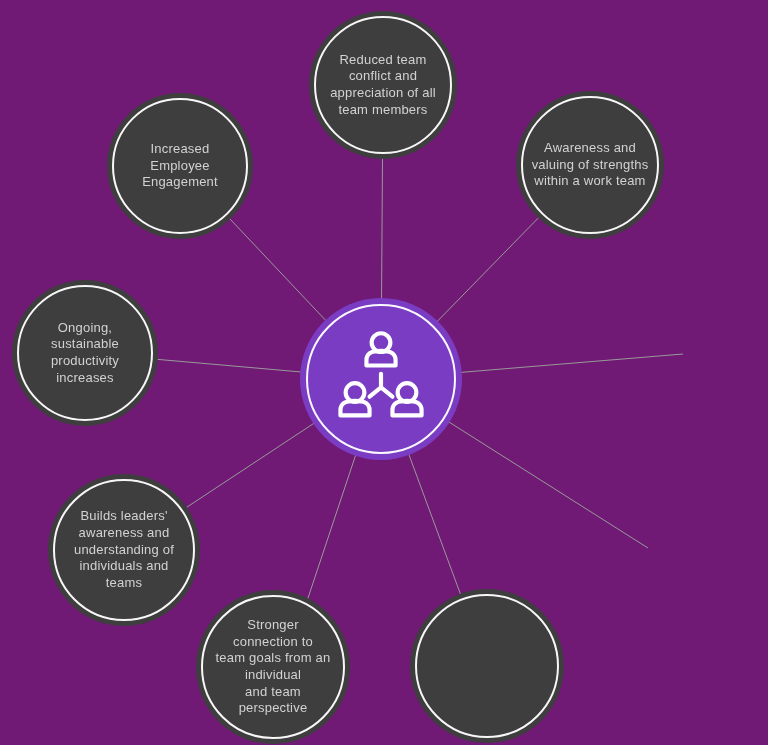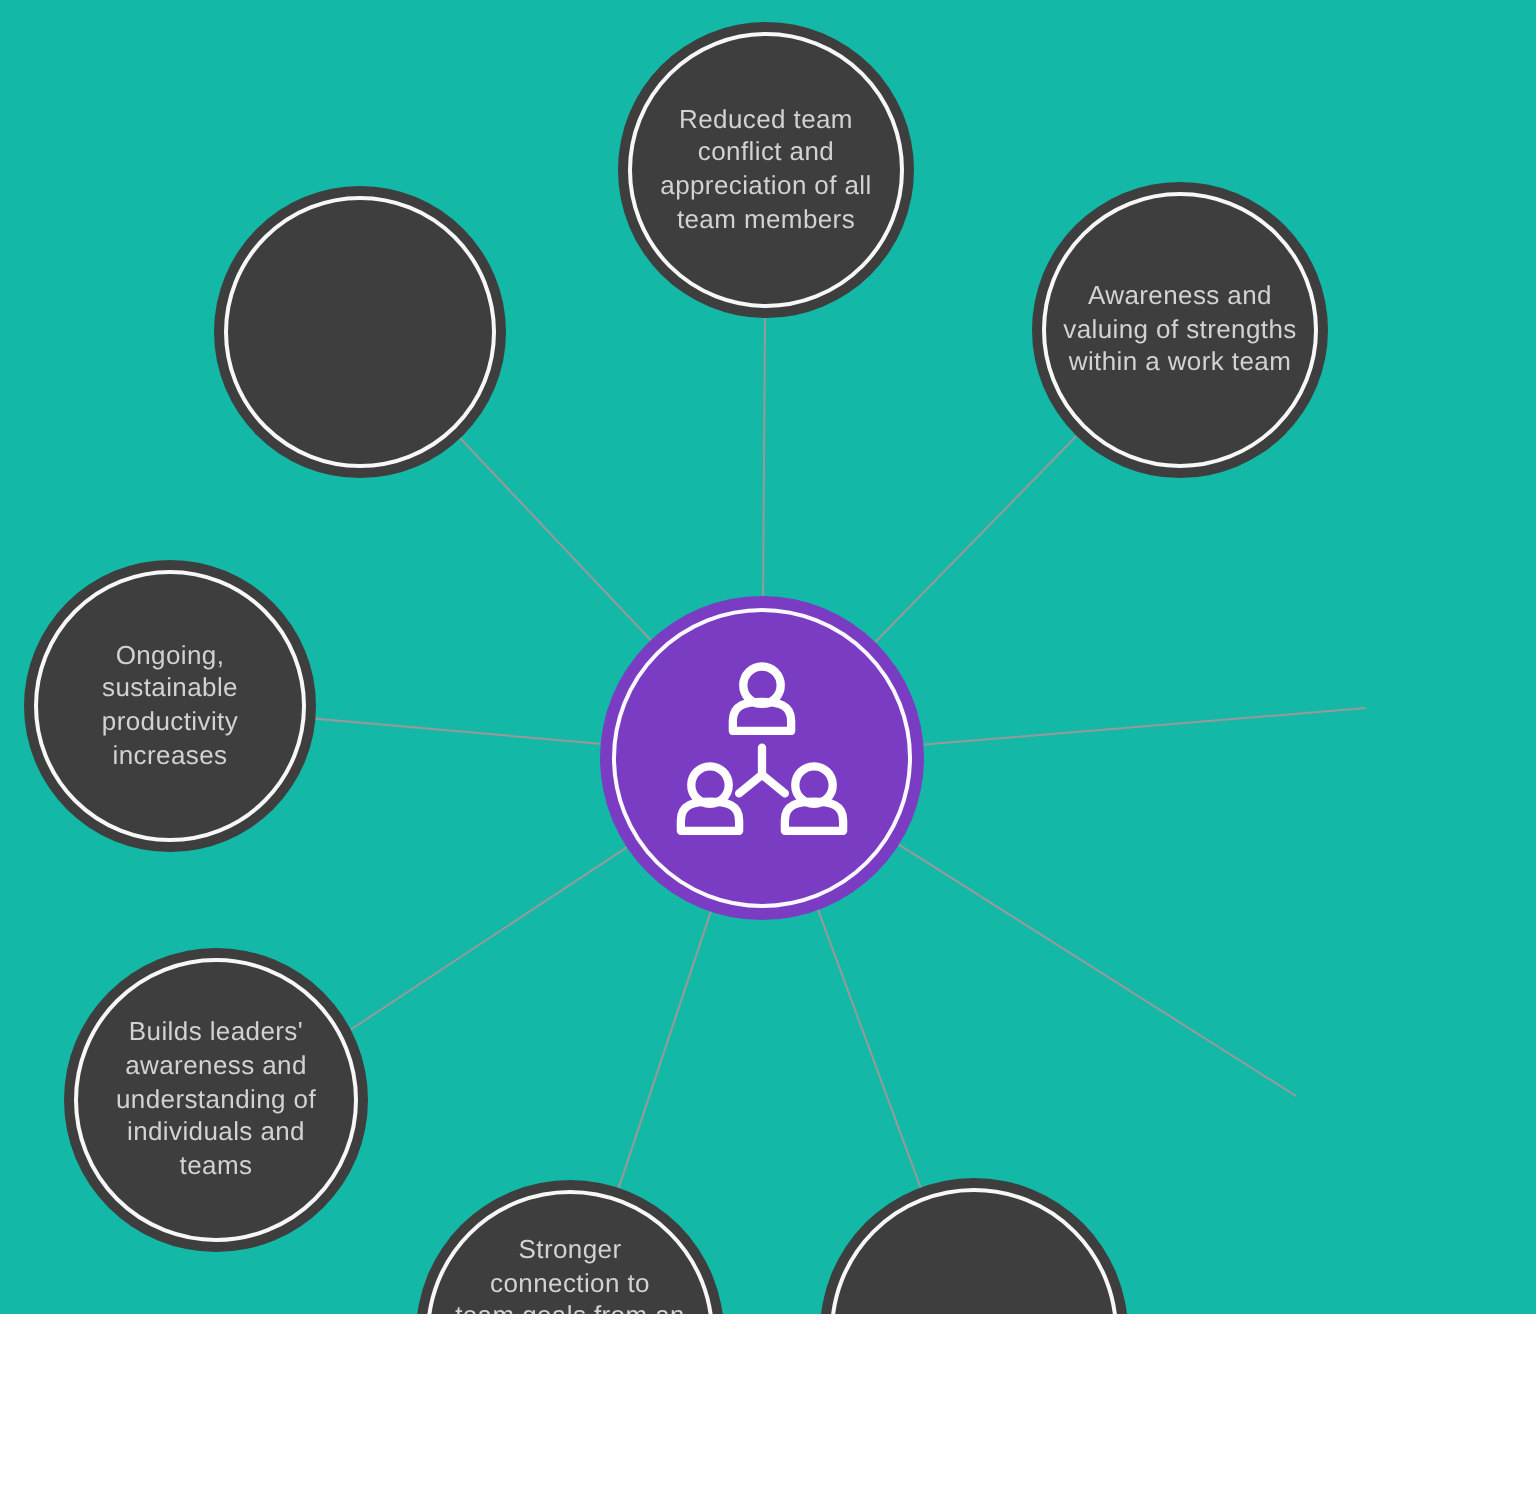--- a/index.html
+++ b/index.html
@@ -1,20 +1,20 @@
 <!DOCTYPE html>
 <html><head>
 <meta charset="utf-8">
 <style>
   html, body { margin: 0; padding: 0; background: #ffffff; }
   .canvas {
     position: relative;
     width: 768px;
-    height: 657px;
-    background: #14b8a6;
+    height: 745px;
+    background: #701a75;
     font-family: "Liberation Sans", sans-serif;
     overflow: hidden;
   }
   .spokes {
     position: absolute;
     left: 0; top: 0;
     width: 768px; height: 745px;
   }
   .spokes line {
     stroke: #999999;
@@ -98,49 +98,52 @@
 valuing of strengths
 within a work team</span>
   </div>
 
 
 
   <div class="node" style="left:410px;top:589px;width:154px;height:154px">
     <div class="ring"></div>
   </div>
 
-  <div class="node" style="left:208px;top:590px;width:154px;height:154px">
+  <div class="node" style="left:196px;top:590px;width:154px;height:154px">
     <div class="ring"></div>
     <span class="label">Stronger
 connection to
 team goals from an
 individual
 and team
 perspective</span>
   </div>
 
-  <div class="node" style="left:32px;top:474px;width:152px;height:152px">
+  <div class="node" style="left:48px;top:474px;width:152px;height:152px">
     <div class="ring"></div>
     <span class="label">Builds leaders'
 awareness and
 understanding of
 individuals and
 teams</span>
   </div>
 
   <div class="node" style="left:12px;top:280px;width:146px;height:146px">
     <div class="ring"></div>
     <span class="label">Ongoing,
 sustainable
 productivity
 increases</span>
   </div>
 
   <div class="node" style="left:107px;top:93px;width:146px;height:146px">
     <div class="ring"></div>
+    <span class="label">Increased
+Employee
+Engagement</span>
   </div>
 
   <div class="hub">
     <div class="ring"></div>
     <svg class="hub-icon" viewBox="0 0 100 100" xmlns="http://www.w3.org/2000/svg" stroke-width="4" stroke-linejoin="round" stroke-linecap="round">
       <defs>
         <g id="person">
           <circle cx="0" cy="-12" r="9"></circle>
           <path d="M -14,10 L -14,5 C -14,-2.5 -8,-4 0,-4 C 8,-4 14,-2.5 14,5 L 14,10 Z"></path>
         </g>

